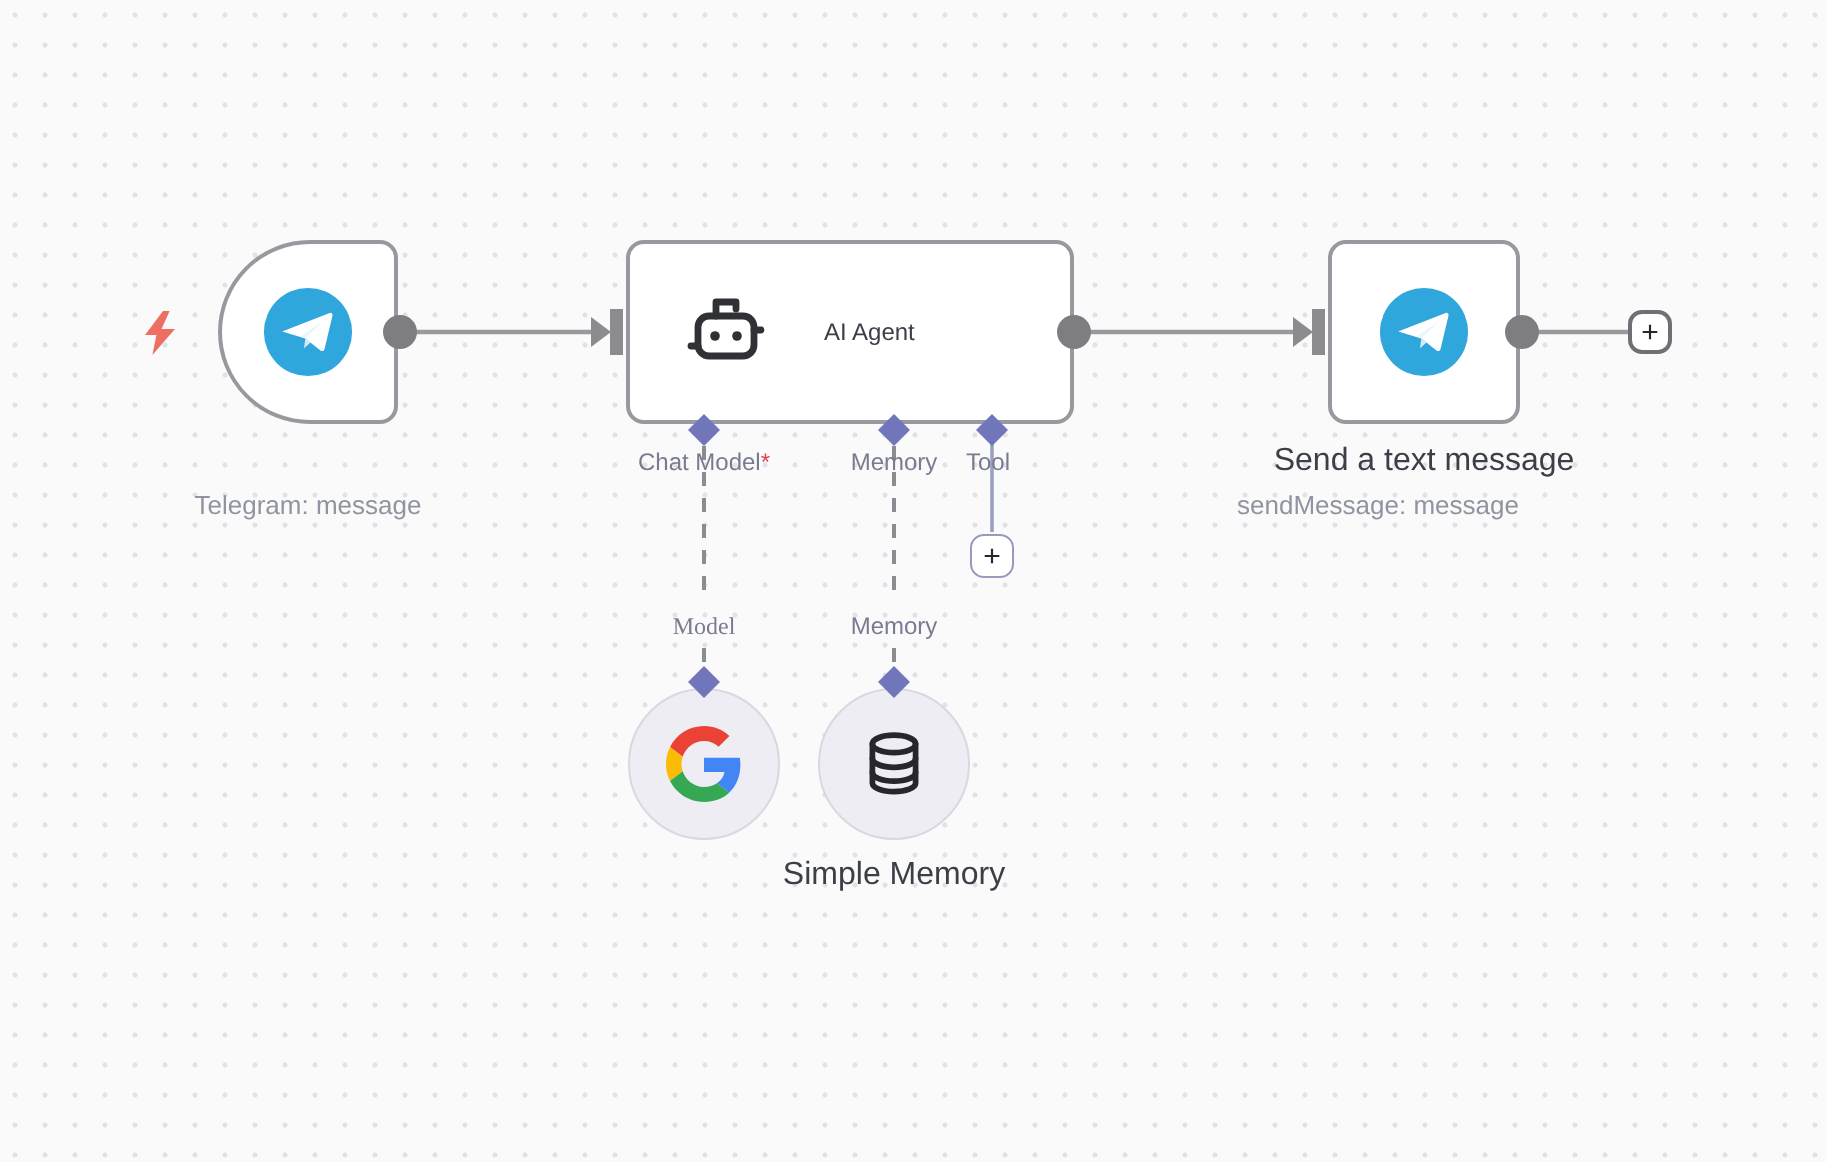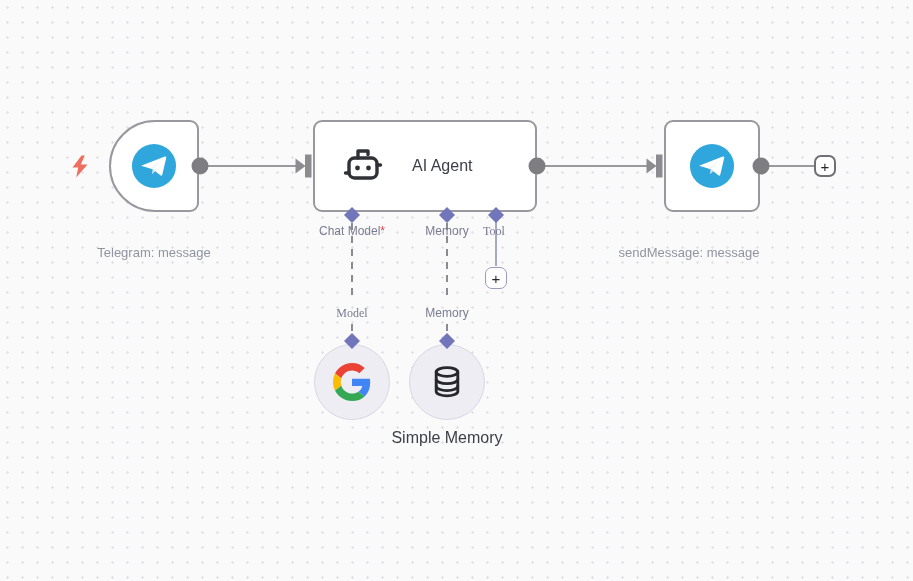--- a/index.html
+++ b/index.html
@@ -23,36 +23,36 @@
   .node-agent{left:313px;top:120px;width:224px;height:92px;border-radius:9px;
               justify-content:flex-start;padding-left:25px;gap:26px;}
   .node-send{left:664px;top:120px;width:96px;height:92px;border-radius:9px;}
   .node-circle{
     position:absolute;width:76px;height:76px;border-radius:50%;
     background:#ededf3;border:1.5px solid #d8d8e2;box-sizing:border-box;
     display:flex;align-items:center;justify-content:center;z-index:1;
   }
   .node-gemini{left:314px;top:344px;}
   .node-memory{left:409px;top:344px;}
-  .agent-title{font-size:16px;font-weight:500;color:#3c3f47;text-align:right;}
+  .agent-title{font-size:12px;font-weight:500;color:#3c3f47;text-align:right;}
   
   .wires{position:absolute;left:0;top:0;z-index:2;pointer-events:none;}
   
   .lbl{position:absolute;transform:translateX(-50%);text-align:center;z-index:3;}
   .title{font-size:16px;font-weight:500;color:#3c3f47;white-space:nowrap;}
   .subtitle{font-size:13px;color:#9094a0;white-space:nowrap;}
   .portlbl{font-size:12px;color:#797c90;white-space:nowrap;}
   .required{color:#dc4450;}
   .lbl-trigger-title{left:154px;top:222px;}
   .lbl-trigger-sub{left:154px;top:245px;}
   .lbl-send-title{left:712px;top:222px;}
   .lbl-send-sub{left:689px;top:245px;}
   .lbl-port-chat{left:352px;top:224px;}
   .lbl-port-memory{left:447px;top:224px;}
-  .lbl-port-tool{left:494px;top:224px;font-family:Liberation Serif, serif;}
+  .lbl-port-tool{left:494px;top:224px;}
   .lbl-model{left:352px;top:306px;font-family:Liberation Serif, serif;}
   .lbl-mem-small{left:447px;top:306px;}
   .lbl-gemini{left:352px;top:429px;width:170px;white-space:normal;line-height:20px;}
   .lbl-simplemem{left:447px;top:429px;}
   
   .plus-btn{
     position:absolute;box-sizing:border-box;background:#ffffff;
     display:flex;align-items:center;justify-content:center;
     font-size:15px;color:#26262b;z-index:3;cursor:pointer;
   }
@@ -163,15 +163,16 @@
 
   <div class="lbl portlbl lbl-port-chat"><span>Chat Model</span><span class="required">*</span></div>
   <div class="lbl portlbl lbl-port-memory">Memory</div>
   <div class="lbl portlbl lbl-port-tool">Tool</div>
 
   <div class="lbl portlbl lbl-model">Model</div>
   <div class="lbl portlbl lbl-mem-small">Memory</div>
 
   <div class="lbl title lbl-simplemem">Simple Memory</div>
 
+  <div class="lbl title lbl-send-title">Send a text message</div>
   <div class="lbl subtitle lbl-send-sub">sendMessage: message</div>
 
 </div>
 
 </body></html>

